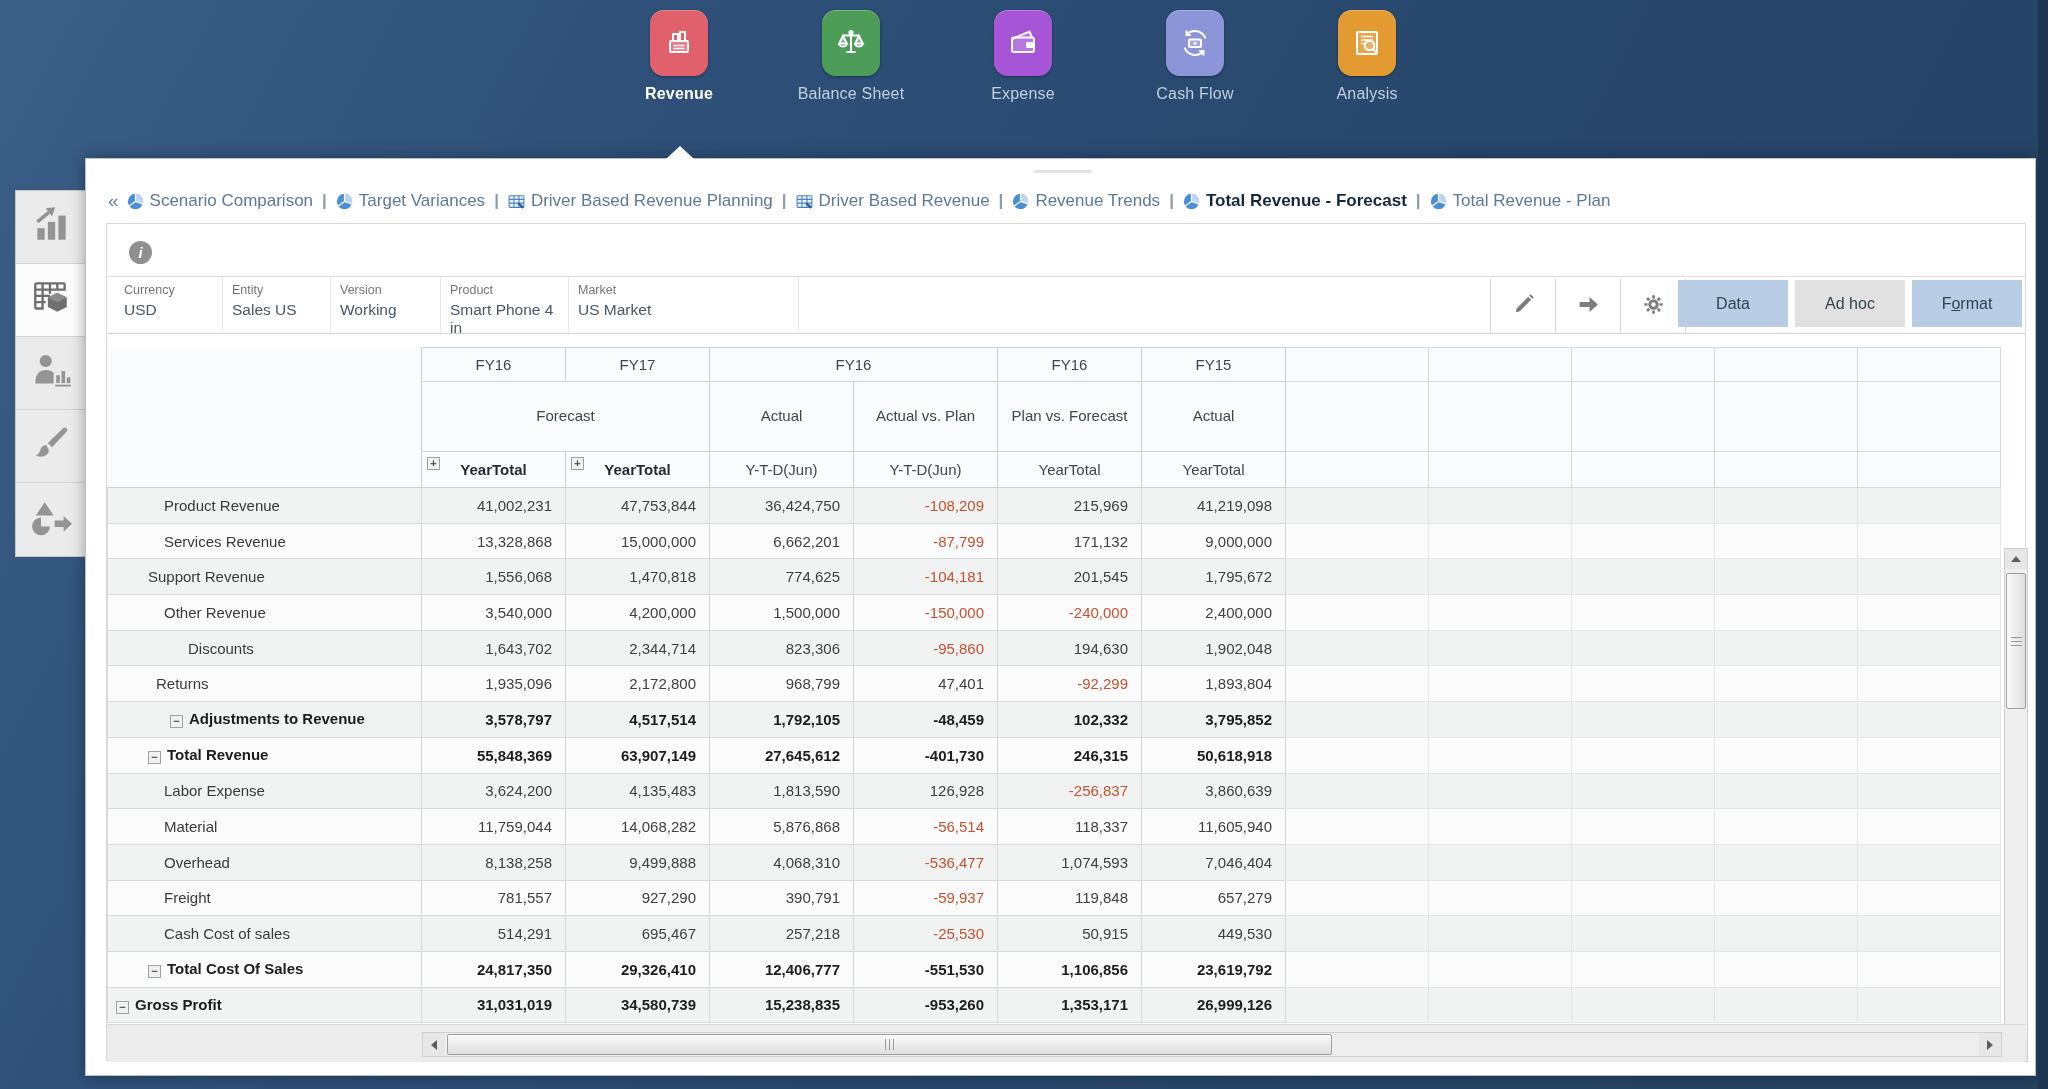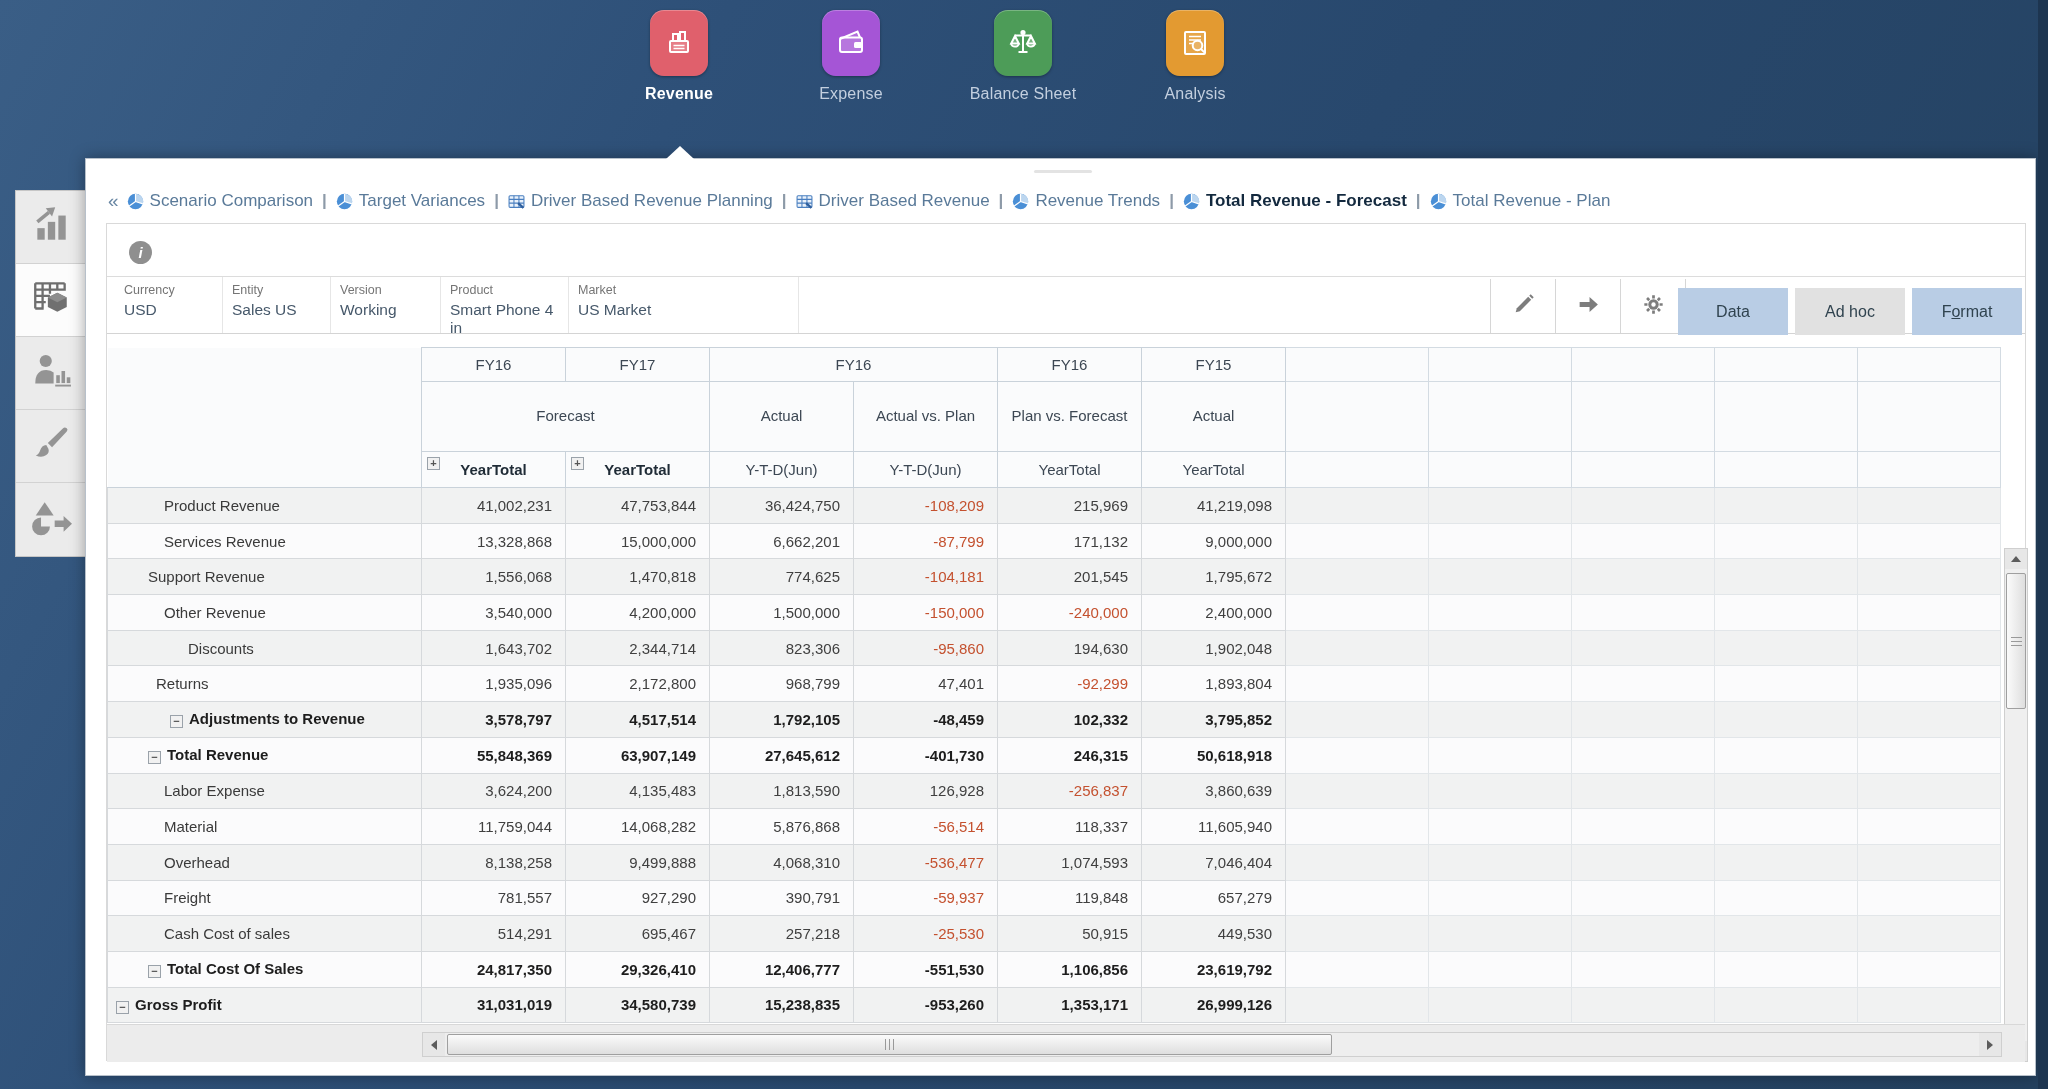--- a/index.html
+++ b/index.html
@@ -43,21 +43,21 @@
   .btn-orange u{text-underline-offset:2px;}
   .caret{width:0;height:0;border-left:5px solid transparent;border-right:5px solid transparent;border-top:6px solid #fff;margin-top:2px;}
   
   .pov-band{position:absolute;left:0;top:52px;width:100%;height:58px;border-top:1px solid #dcdcdc;border-bottom:1px solid #d4d4d4;background:#fff;}
   .pov-cells{position:absolute;left:8px;top:0;height:100%;display:flex;}
   .pov-cell{height:100%;padding:6px 0 0 9px;border-right:1px solid #e6e6e6;cursor:pointer;}
   .pov-label{font-size:12.5px;color:#757575;}
   .pov-value{font-size:15.5px;color:#46586a;margin-top:4px;}
   .pov-tools{position:absolute;left:1383px;top:2px;height:54px;display:flex;border-left:1px solid #d6d6d6;}
   .pov-tool{width:65px;height:100%;border-right:1px solid #d6d6d6;display:flex;align-items:center;justify-content:center;cursor:pointer;background:#fff;}
-  .view-buttons{position:absolute;right:3px;top:11px;display:flex;gap:7px;}
+  .view-buttons{position:absolute;right:3px;top:3px;display:flex;gap:7px;}
   .view-btn{width:110px;height:47px;display:flex;align-items:center;justify-content:center;font-size:16px;color:#30434f;cursor:pointer;}
   .view-btn.blue{background:#b9cde5;}
   .view-btn.gray{background:#e1e1e1;}
   
   .grid-wrap{position:absolute;left:0;top:123px;width:1897px;height:677px;overflow:hidden;background:#fff;}
   table.grid{border-collapse:collapse;table-layout:fixed;width:1893px;}
   .grid td{border:1px solid #d6d9dc;font-size:15px;color:#404040;overflow:hidden;white-space:nowrap;}
   .grid tr.hdr td{background:#fafbfc;border-color:#c9d2da;color:#3c4753;text-align:center;vertical-align:middle;}
   .grid td.corner{background:#ffffff;border-top:none;border-left:none;border-color:#d6d9dc;}
   .grid tr.hdr1 td{height:34px;}
@@ -106,39 +106,50 @@
         <div class="tile" style="background:linear-gradient(180deg,#e0606c,#e0606c)">
           <svg width="34" height="34" viewBox="0 0 34 34" fill="none" stroke="#fff" stroke-width="2">
             <rect x="8" y="15" width="18" height="11" rx="1" fill="rgba(255,255,255,.2)"></rect>
             <path d="M11 15 V8 h5 v7 M18 15 V6 h5 v9"></path>
             <path d="M11.5 19.5 h11 M11.5 22.5 h11" stroke-width="1.6"></path>
           </svg>
         </div>
         <div class="app-label">Revenue</div>
       </div>
       <div class="app-item">
-        <div class="tile" style="background:linear-gradient(180deg,#a555d6,#a555d6)">
-          <svg width="34" height="34" viewBox="0 0 34 34" fill="none" stroke="#fff" stroke-width="2">
-            <path d="M6 13 L23.5 5.5 l2.5 6" fill="rgba(255,255,255,.15)"></path>
-            <rect x="6" y="11.5" width="22" height="14.5" rx="2" fill="rgba(255,255,255,.2)"></rect>
-            <rect x="20" y="16" width="8" height="6" rx="1.5" fill="#fff" stroke="none"></rect>
-          </svg>
-        </div>
-        <div class="app-label">Expense</div>
-      </div>
-      <div class="app-item">
         <div class="tile" style="background:linear-gradient(180deg,#4d9c58,#4d9c58)">
           <svg width="34" height="34" viewBox="0 0 34 34" fill="none" stroke="#fff" stroke-width="2">
             <path d="M17 6.5 V25.5 M9 9.5 H25 M12.5 26 h9"></path>
             <circle cx="17" cy="6.5" r="1.6" fill="#fff"></circle>
             <path d="M9 10 l-3.8 7.5 h7.6 Z M25 10 l-3.8 7.5 h7.6 Z" fill="rgba(255,255,255,.25)"></path>
             <path d="M5.2 17.5 a3.8 3 0 0 0 7.6 0 M21.2 17.5 a3.8 3 0 0 0 7.6 0"></path>
           </svg>
         </div>
         <div class="app-label">Balance Sheet</div>
+      </div>
+      <div class="app-item">
+        <div class="tile" style="background:linear-gradient(180deg,#a555d6,#a555d6)">
+          <svg width="34" height="34" viewBox="0 0 34 34" fill="none" stroke="#fff" stroke-width="2">
+            <path d="M6 13 L23.5 5.5 l2.5 6" fill="rgba(255,255,255,.15)"></path>
+            <rect x="6" y="11.5" width="22" height="14.5" rx="2" fill="rgba(255,255,255,.2)"></rect>
+            <rect x="20" y="16" width="8" height="6" rx="1.5" fill="#fff" stroke="none"></rect>
+          </svg>
+        </div>
+        <div class="app-label">Expense</div>
+      </div>
+      <div class="app-item">
+        <div class="tile" style="background:linear-gradient(180deg,#8d95d9,#8d95d9)">
+          <svg width="34" height="34" viewBox="0 0 34 34" fill="none" stroke="#fff" stroke-width="2">
+            <rect x="11" y="13.5" width="12" height="7.5" rx="1" fill="rgba(255,255,255,.2)"></rect>
+            <circle cx="17" cy="17.2" r="1.5" fill="#fff" stroke="none"></circle>
+            <path d="M27.5 12.5 A11.5 11.5 0 0 0 8.5 8.5 M6.5 21.5 A11.5 11.5 0 0 0 25.5 25.5"></path>
+            <path d="M8.5 4.5 v4.5 h4.5 M25.5 29.5 v-4.5 h-4.5"></path>
+          </svg>
+        </div>
+        <div class="app-label">Cash Flow</div>
       </div>
       <div class="app-item">
         <div class="tile" style="background:linear-gradient(180deg,#e39a31,#e39a31)">
           <svg width="34" height="34" viewBox="0 0 34 34" fill="none" stroke="#fff" stroke-width="2">
             <rect x="7" y="6" width="20" height="22" rx="1" fill="rgba(255,255,255,.12)"></rect>
             <path d="M11 10.5 h12 M11 14 h12 M11 17.5 h5" stroke-width="1.6"></path>
             <circle cx="19.5" cy="19.5" r="4.8" fill="rgba(255,255,255,.15)"></circle>
             <path d="M23 23 l3.4 3.4"></path>
           </svg>
         </div>

